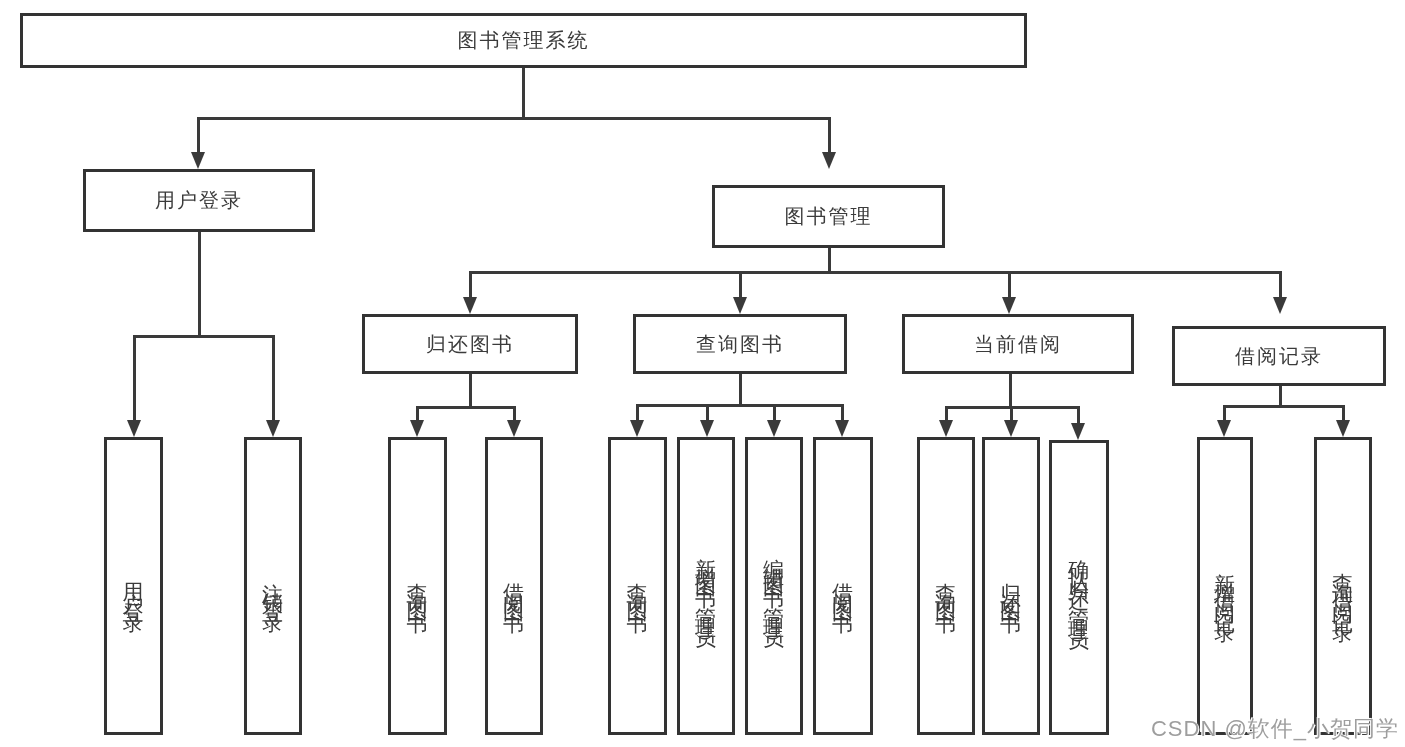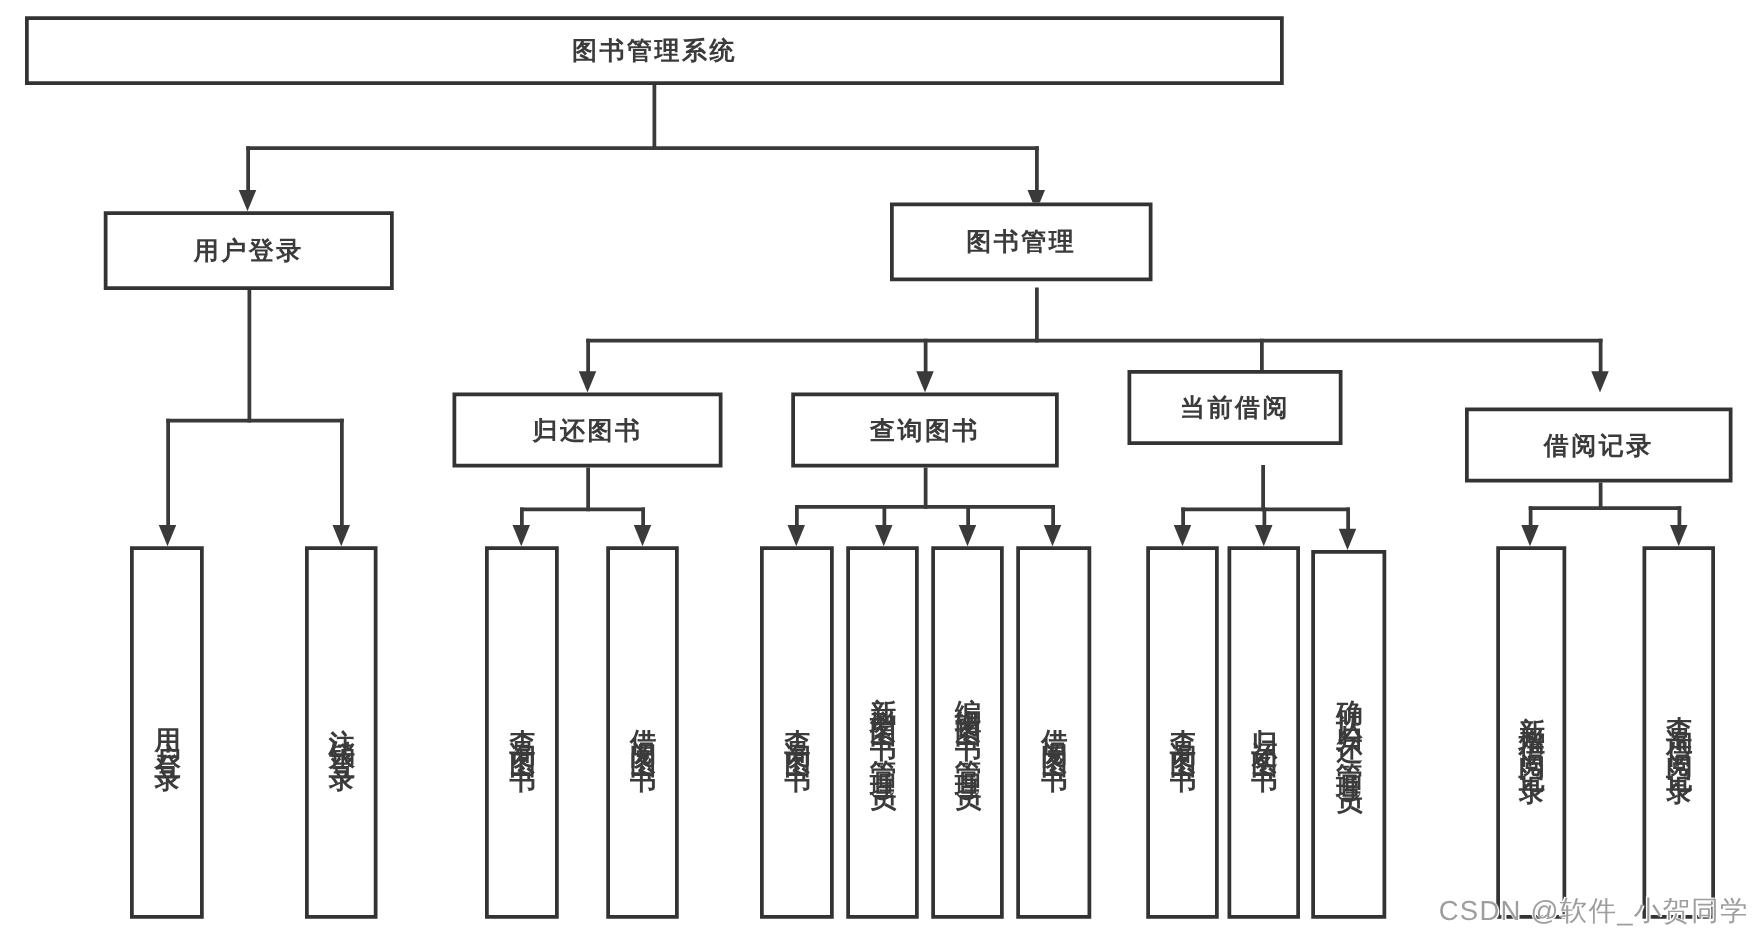--- a/index.html
+++ b/index.html
@@ -20,21 +20,21 @@
     box-sizing: border-box;
     background: #ffffff;
     border: 3px solid #333333;
     display: flex;
     align-items: center;
     justify-content: center;
     color: #3b3b3b;
   }
   .node > span {
     font-size: 20px;
-    font-weight: 700;
+    font-weight: 400;
     letter-spacing: 2px;
     white-space: nowrap;
   }
   .node.vertical > span {
     writing-mode: vertical-rl;
     text-orientation: mixed;
     letter-spacing: 10px;
     line-height: 1;
     font-size: 21px;
   }
@@ -122,30 +122,30 @@
       <div class="vline" style="left: 1341.5px; top: 405px; height: 18px;"></div>
       <div class="arrowhead" style="left: 1336px; top: 420px;"></div>
     </div>
   <div id="node-layer">
       <div class="node" style="left: 20px; top: 13px; width: 1007px; height: 55px;">
         <span>图书管理系统</span>
       </div>
       <div class="node" style="left: 83px; top: 169px; width: 232px; height: 63px;">
         <span>用户登录</span>
       </div>
-      <div class="node" style="left: 712px; top: 162px; width: 210px; height: 63px;">
+      <div class="node" style="left: 712px; top: 185px; width: 233px; height: 63px;">
         <span>图书管理</span>
       </div>
       <div class="node" style="left: 362px; top: 314px; width: 216px; height: 60px;">
         <span>归还图书</span>
       </div>
       <div class="node" style="left: 633px; top: 314px; width: 214px; height: 60px;">
         <span>查询图书</span>
       </div>
-      <div class="node" style="left: 902px; top: 296px; width: 172px; height: 60px;">
+      <div class="node" style="left: 902px; top: 314px; width: 232px; height: 60px;">
         <span>当前借阅</span>
       </div>
       <div class="node" style="left: 1172px; top: 326px; width: 214px; height: 60px;">
         <span>借阅记录</span>
       </div>
       <div class="node vertical" style="left: 104px; top: 437px; width: 59px; height: 298px;">
         <span>用户登录</span>
       </div>
       <div class="node vertical" style="left: 244px; top: 437px; width: 58px; height: 298px;">
         <span>注销登录</span>

